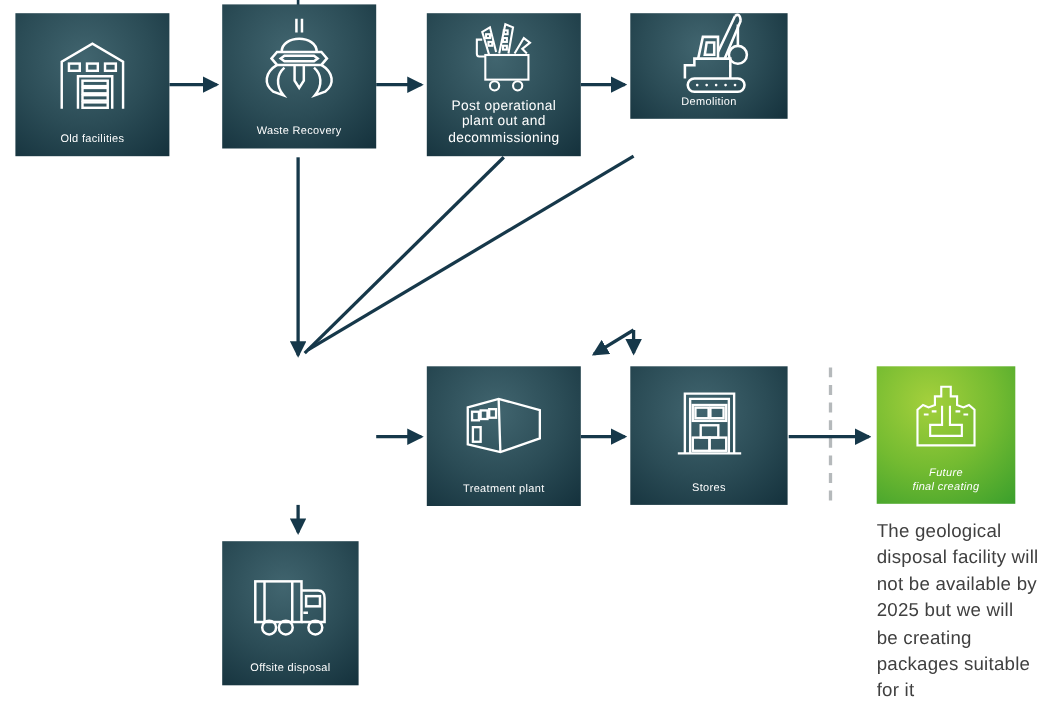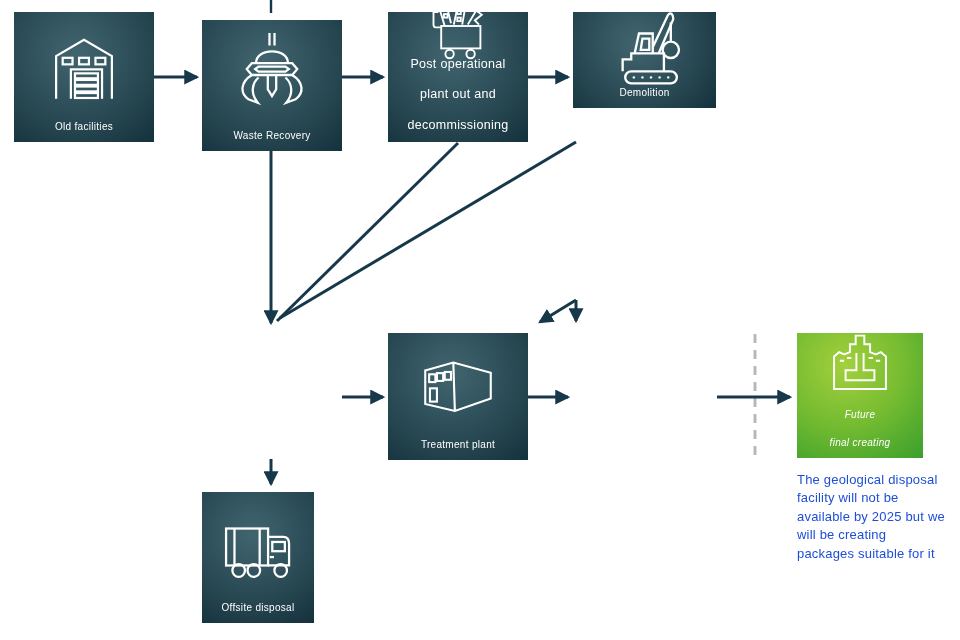--- a/index.html
+++ b/index.html
@@ -16,25 +16,25 @@
     background:radial-gradient(circle at 38% 26%, #a4d03c 0%, #74bb31 50%, #3a9f2c 100%);
     font-style:italic;
   }
   .icon{flex:1;width:100%;display:flex;align-items:center;justify-content:center;min-height:0;}
   .icon svg{display:block;}
   .ic{stroke:#ffffff;fill:none;stroke-width:2.7;stroke-miterlimit:4;}
   .label{
     color:#ffffff;font-size:10px;line-height:1.15;text-align:center;
     letter-spacing:.3px;padding:0 4px 10px;
   }
-  .label span{display:block;margin-top:16px;}
+  .label span{display:block;}
   #connectors{position:absolute;left:0;top:0;pointer-events:none;}
   .note{
     position:absolute;left:797px;top:471px;width:148px;
-    color:#1d4ed8;font-size:13px;line-height:1.42;letter-spacing:.2px;
+    color:#404040;font-size:17px;line-height:1.42;letter-spacing:.2px;
   }
 </style>
 </head>
 <body>
 
 <div id="canvas">
 
   <svg id="connectors" width="960" height="640" viewBox="0 0 960 640">
     <defs>
       <marker id="ah" viewBox="0 0 10 10" refX="8.5" refY="5" markerWidth="5" markerHeight="5" orient="auto">
@@ -72,21 +72,21 @@
           <rect x="39" y="59" width="28" height="6"></rect>
           <rect x="39" y="67" width="28" height="6"></rect>
           <rect x="39" y="75" width="28" height="6"></rect>
           <rect x="39" y="83" width="28" height="6"></rect>
         </g>
       </svg>
     </div>
     <div class="label">Old facilities</div>
   </div>
 
-  <div class="node" style="left:202px;top:20px;width:140px;height:131px">
+  <div class="node" style="left:202px;top:4px;width:140px;height:131px">
     <div class="icon">
       <svg width="84" height="88" viewBox="0 0 100 100">
         <g class="ic">
           <path d="M47,0 V15 M53,0 V15"></path>
           <path d="M31,36 C31,17 69,17 69,36"></path>
           <path d="M26,36 L74,36 L80,43 L74,50 L26,50 L20,43 Z"></path>
           <path d="M34,40 L66,40 L70,43 L66,46 L34,46 L30,43 Z"></path>
           <path d="M26,50 C13,58 11,71 22,79 L33,83 C24,72 26,60 34,53"></path>
           <path d="M74,50 C87,58 89,71 78,79 L67,83 C76,72 74,60 66,53"></path>
           <path d="M45,50 L45,67 L50,75 L55,67 L55,50"></path>
@@ -156,38 +156,56 @@
           <rect x="13" y="35" width="8" height="10"></rect>
           <rect x="23" y="33.5" width="8" height="10"></rect>
           <rect x="33" y="32" width="8" height="10"></rect>
           <rect x="14" y="53" width="9" height="17"></rect>
         </g>
       </svg>
     </div>
     <div class="label">Treatment plant</div>
   </div>
 
+  <div class="node" style="left:573px;top:333px;width:143px;height:126px">
+    <div class="icon">
+      <svg width="86" height="80" viewBox="0 0 100 100">
+        <g class="ic" stroke-width="2.5">
+          <path d="M22,84 V16 H78 V84"></path>
+          <path d="M28,84 V22 H72 V84"></path>
+          <path d="M14,84 H86"></path>
+          <rect x="31" y="29" width="38" height="18"></rect>
+          <rect x="34" y="32" width="15" height="12"></rect>
+          <rect x="51" y="32" width="15" height="12"></rect>
+          <rect x="40" y="52" width="20" height="14"></rect>
+          <rect x="31" y="66" width="19" height="15"></rect>
+          <rect x="50" y="66" width="19" height="15"></rect>
+        </g>
+      </svg>
+    </div>
+    <div class="label">Stores</div>
+  </div>
 
   <div class="node green" style="left:797px;top:333px;width:126px;height:125px">
     <div class="icon">
       <svg width="78" height="72" viewBox="0 0 100 100">
         <g class="ic" stroke-width="3">
           <path d="M14,41 L21,35 L28,38 L36,35 L36,24 L44,24 L44,12 L56,12 L56,24 L64,24 L64,35 L72,38 L79,35 L86,41 L86,86 L14,86 Z"></path>
           <path d="M45,36 V60 H30 V74 H70 V60 H55 V36"></path>
           <path d="M22,47 h6 M32,43 h6 M62,43 h6 M72,47 h6"></path>
         </g>
       </svg>
     </div>
     <div class="label">
       <span>Future</span>
       <span>final creating</span>
     </div>
   </div>
 
-  <div class="node" style="left:202px;top:492px;width:112px;height:131px">
+  <div class="node" style="left:202px;top:492px;width:124px;height:131px">
     <div class="icon">
       <svg width="92" height="84" viewBox="0 0 100 100">
         <g class="ic">
           <rect x="12" y="28" width="50" height="44"></rect>
           <path d="M22,28 V72 M52,28 V72"></path>
           <path d="M62,38 L80,38 Q87,38 87,46 L87,72 L62,72"></path>
           <rect x="67" y="44" width="15" height="11"></rect>
           <path d="M64,62 H69"></path>
           <circle cx="27" cy="78" r="7.5"></circle>
           <circle cx="45" cy="78" r="7.5"></circle>

